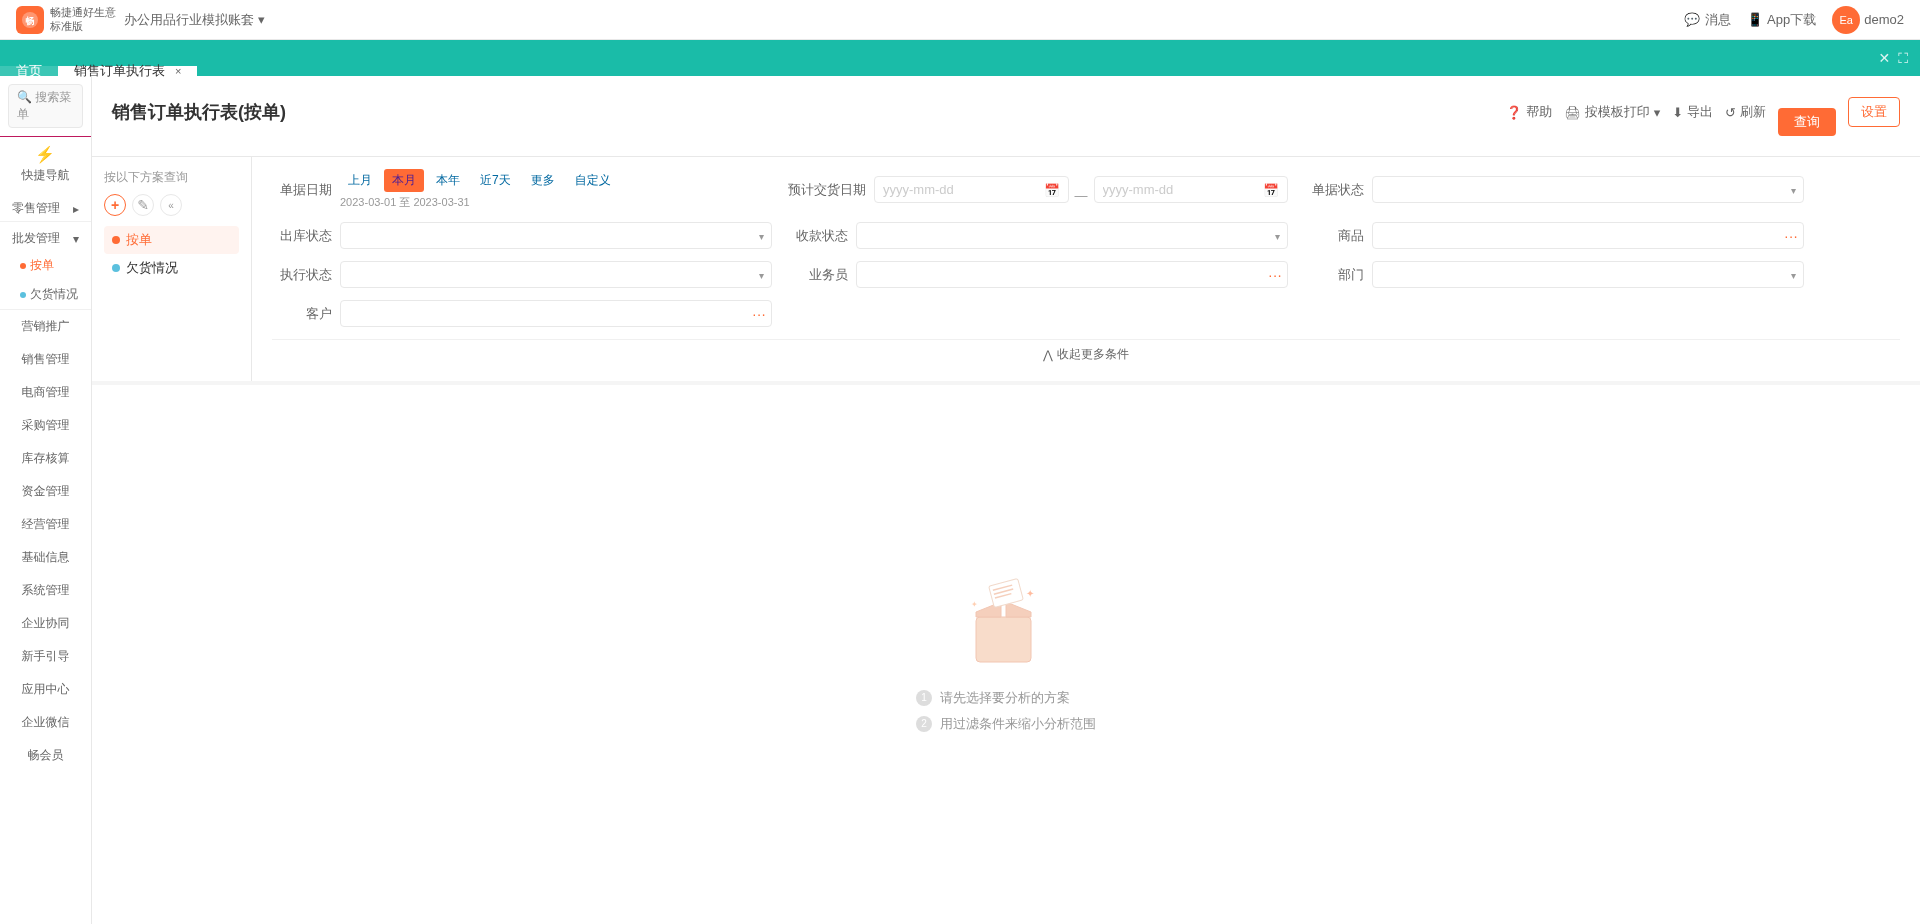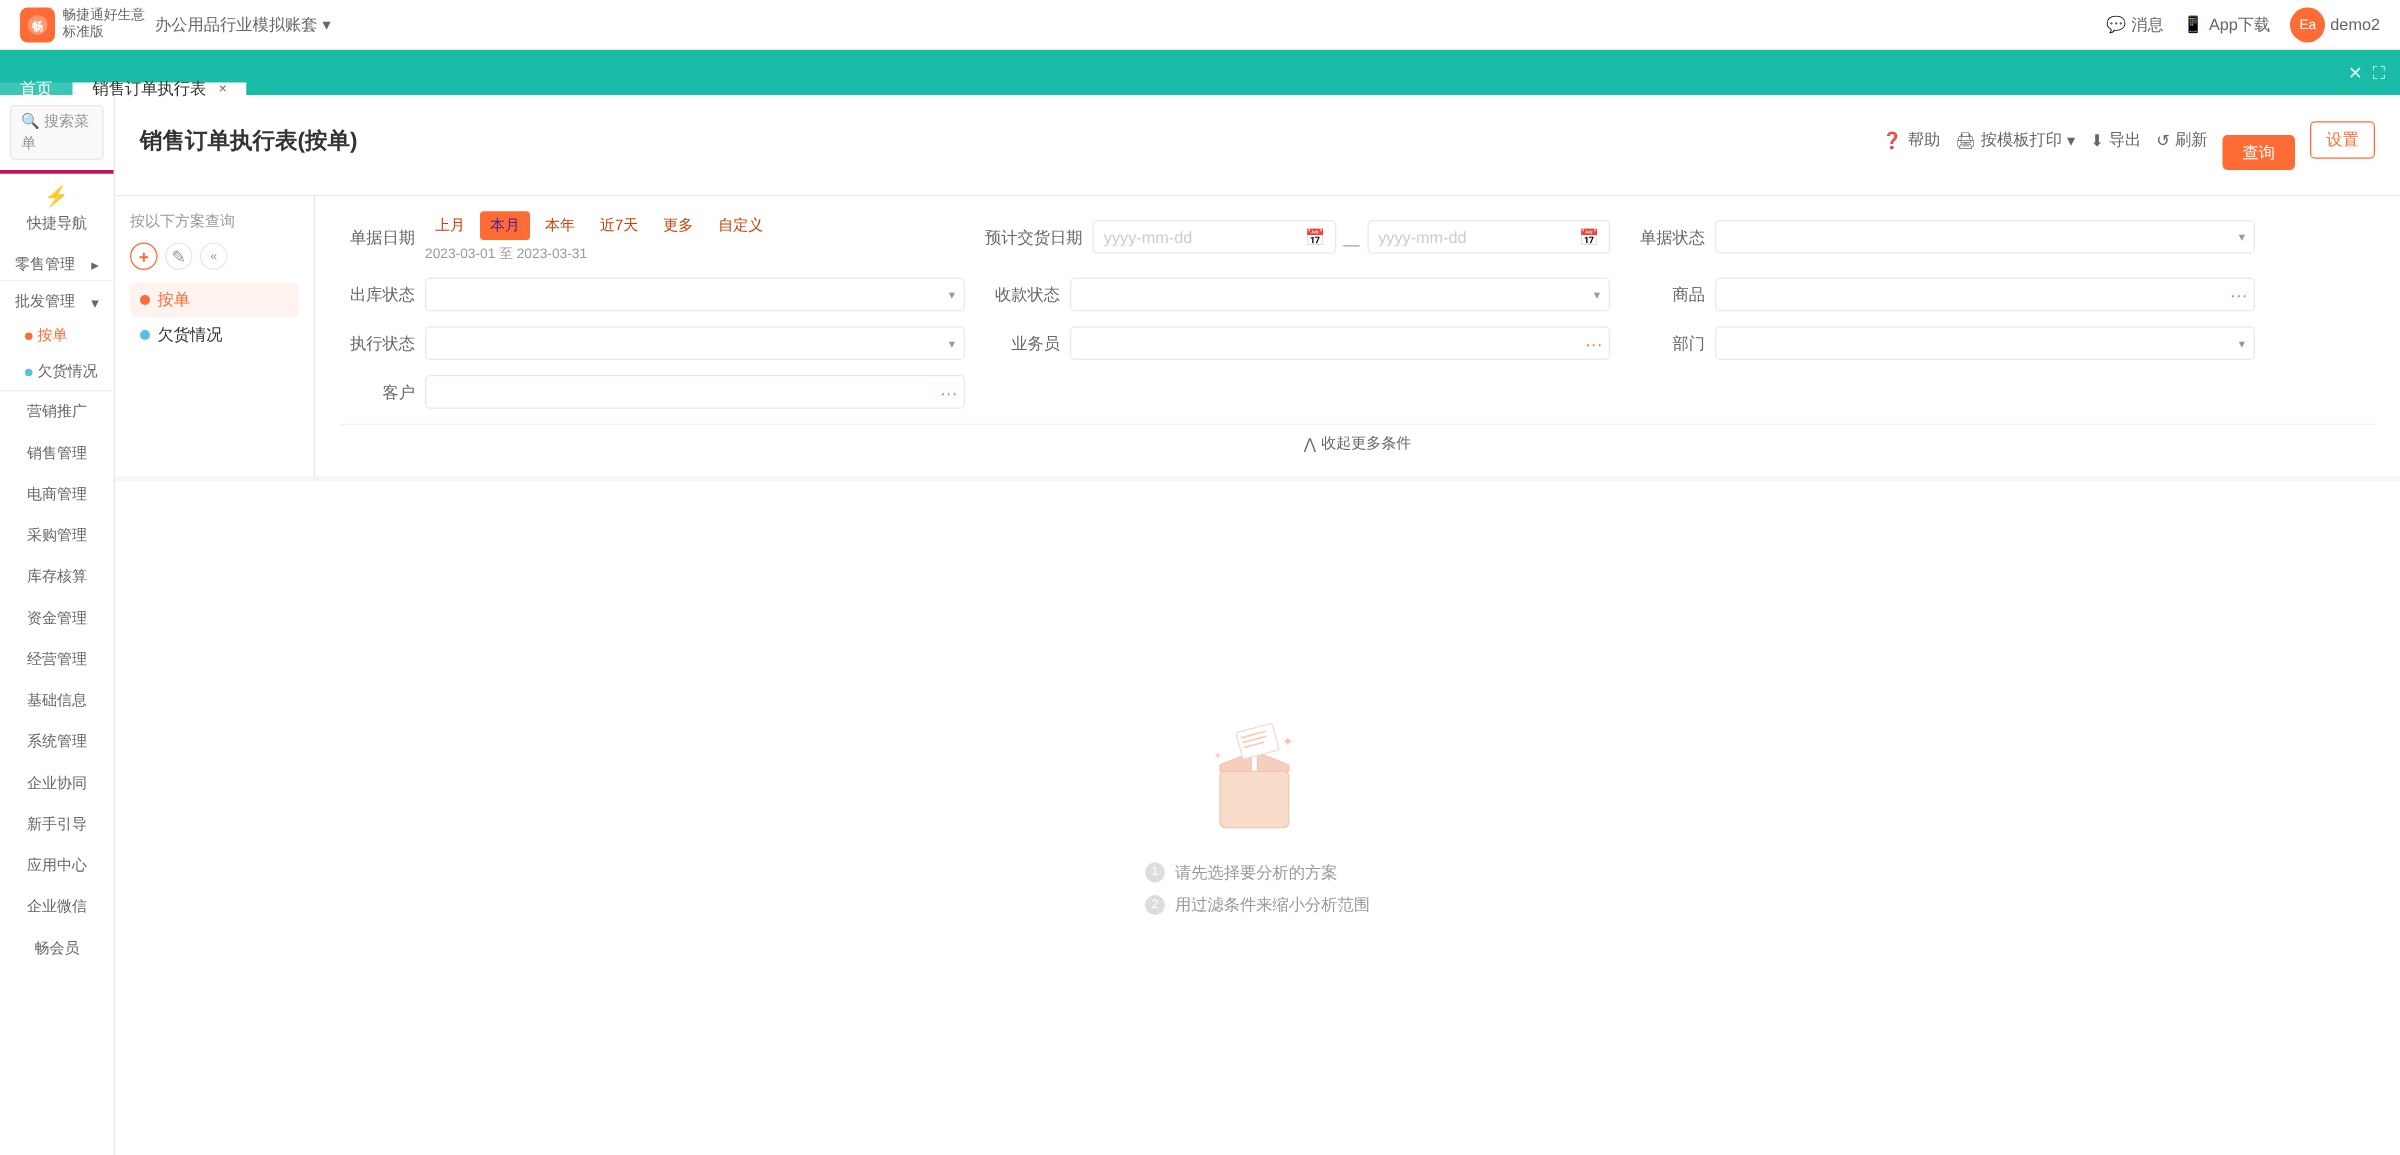--- a/index.html
+++ b/index.html
@@ -134,21 +134,21 @@
       width: 92px;
       background: #fff;
       border-right: 1px solid #e8e8e8;
       display: flex;
       flex-direction: column;
       overflow-y: auto;
       flex-shrink: 0;
     }
     .sidebar-search {
       padding: 8px;
-      border-bottom: 3px solid #be185d;
+      border-bottom: 1px solid #be185d;
     }
     .sidebar-search-btn {
       width: 100%;
       padding: 4px 8px;
       border: 1px solid #e8e8e8;
       border-radius: 4px;
       background: #f9f9f9;
       color: #999;
       font-size: 12px;
       cursor: pointer;
@@ -442,21 +442,21 @@
     }
     .period-btns {
       display: flex;
       gap: 4px;
       align-items: center;
     }
     .period-btn {
       padding: 3px 8px;
       border: none;
       background: transparent;
-      color: #c2410c;
+      color: #0369a1;
       font-size: 12px;
       cursor: pointer;
       border-radius: 3px;
     }
     .period-btn.active {
       background: #ff6b35;
       color: #4c1d95;
       border-radius: 3px;
     }
     .period-date-text {

